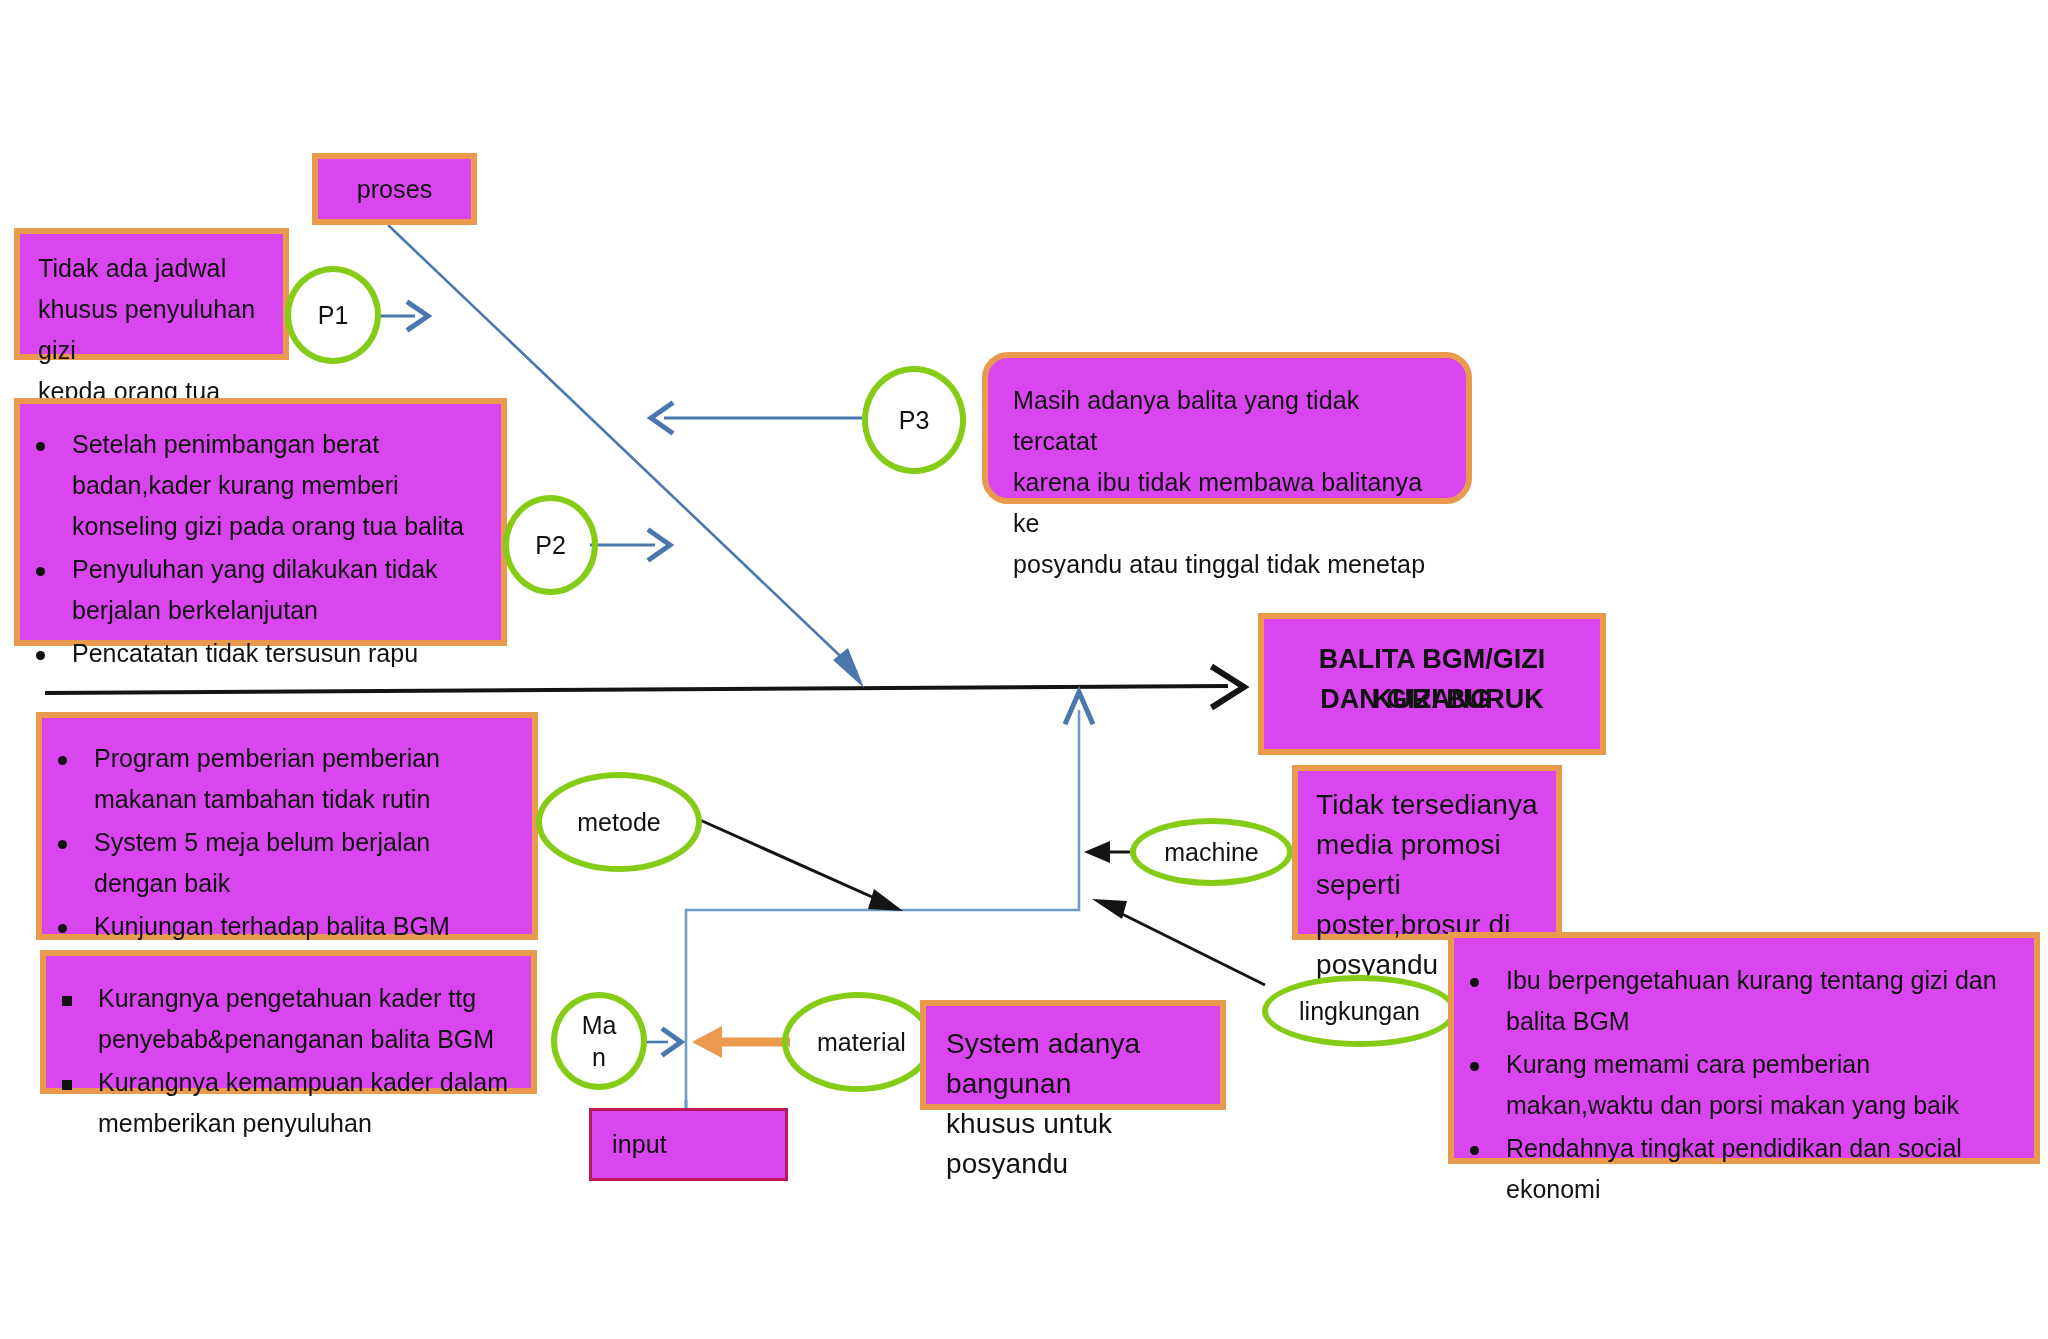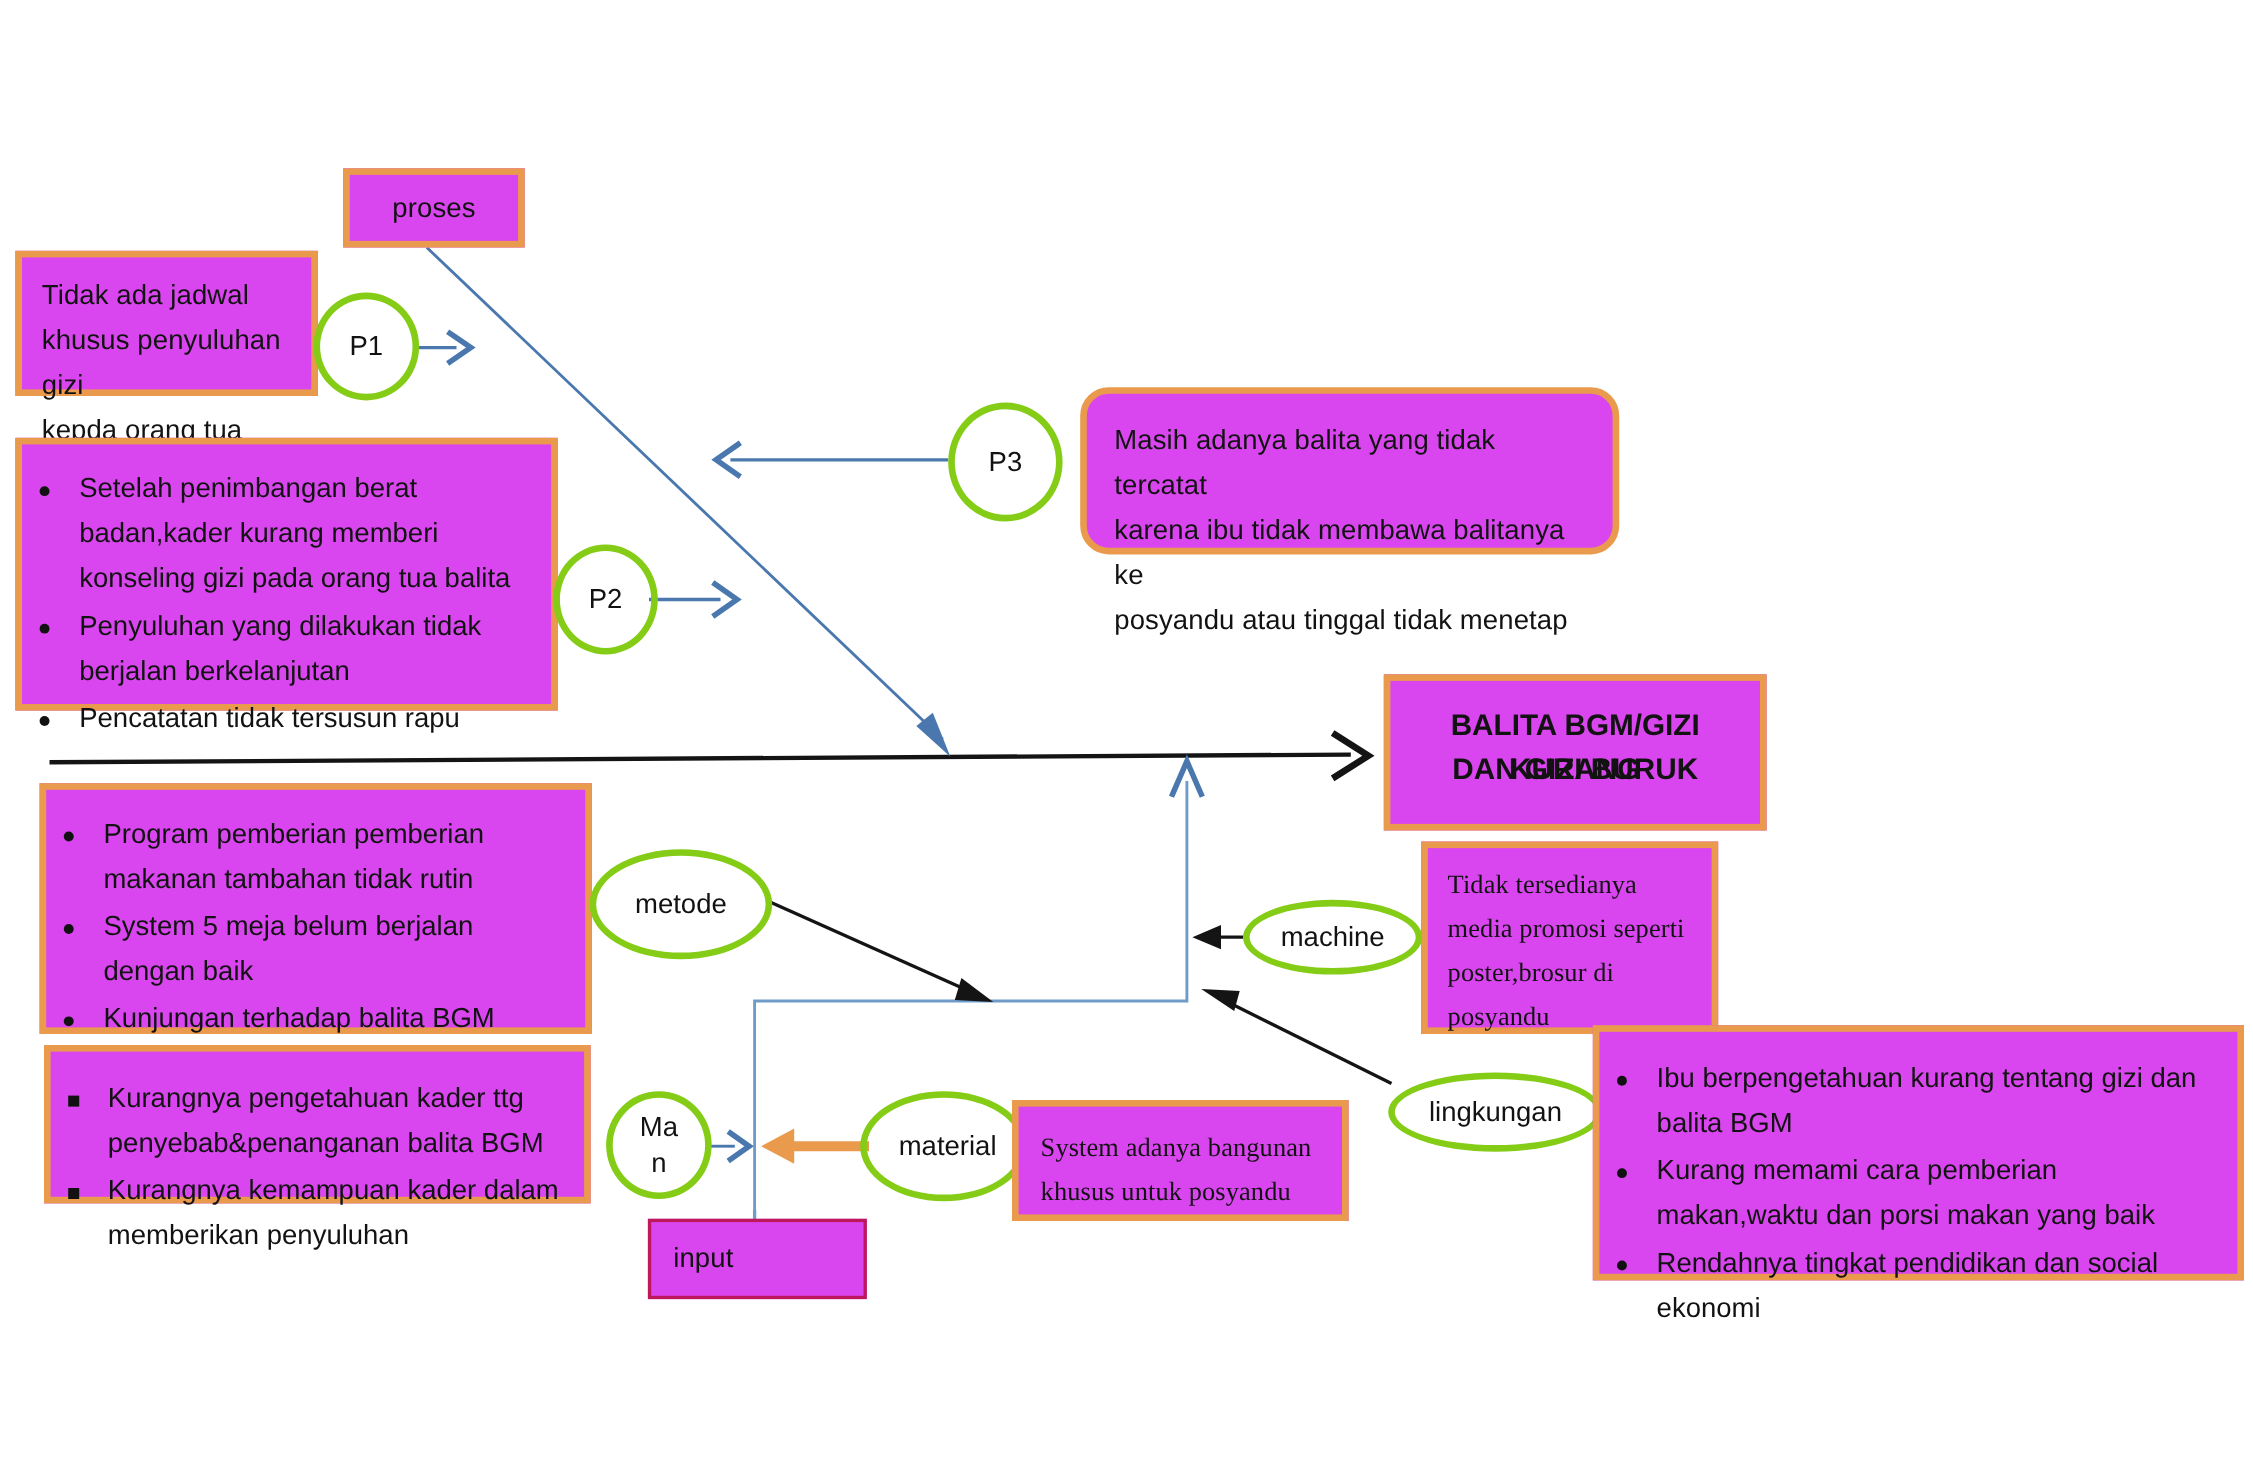--- a/index.html
+++ b/index.html
@@ -21,21 +21,21 @@
   .box.black{border:3px solid #be185d;}
   .box.round{border-radius:26px;}
 
   .pad{padding:14px 18px;}
 
   .txt{
     font-size:25px;
     line-height:41px;
     letter-spacing:.1px;
   }
-  .txt.small{font-size:24px;line-height:40px;font-family:Liberation Serif, serif;}
+  .txt.small{font-size:28px;line-height:40px;}
 
   
   ul.bl{
     margin:0;padding:0;list-style:none;
   }
   ul.bl li{
     position:relative;
     padding-left:52px;
     margin:0 0 2px 0;
     font-size:25px;

